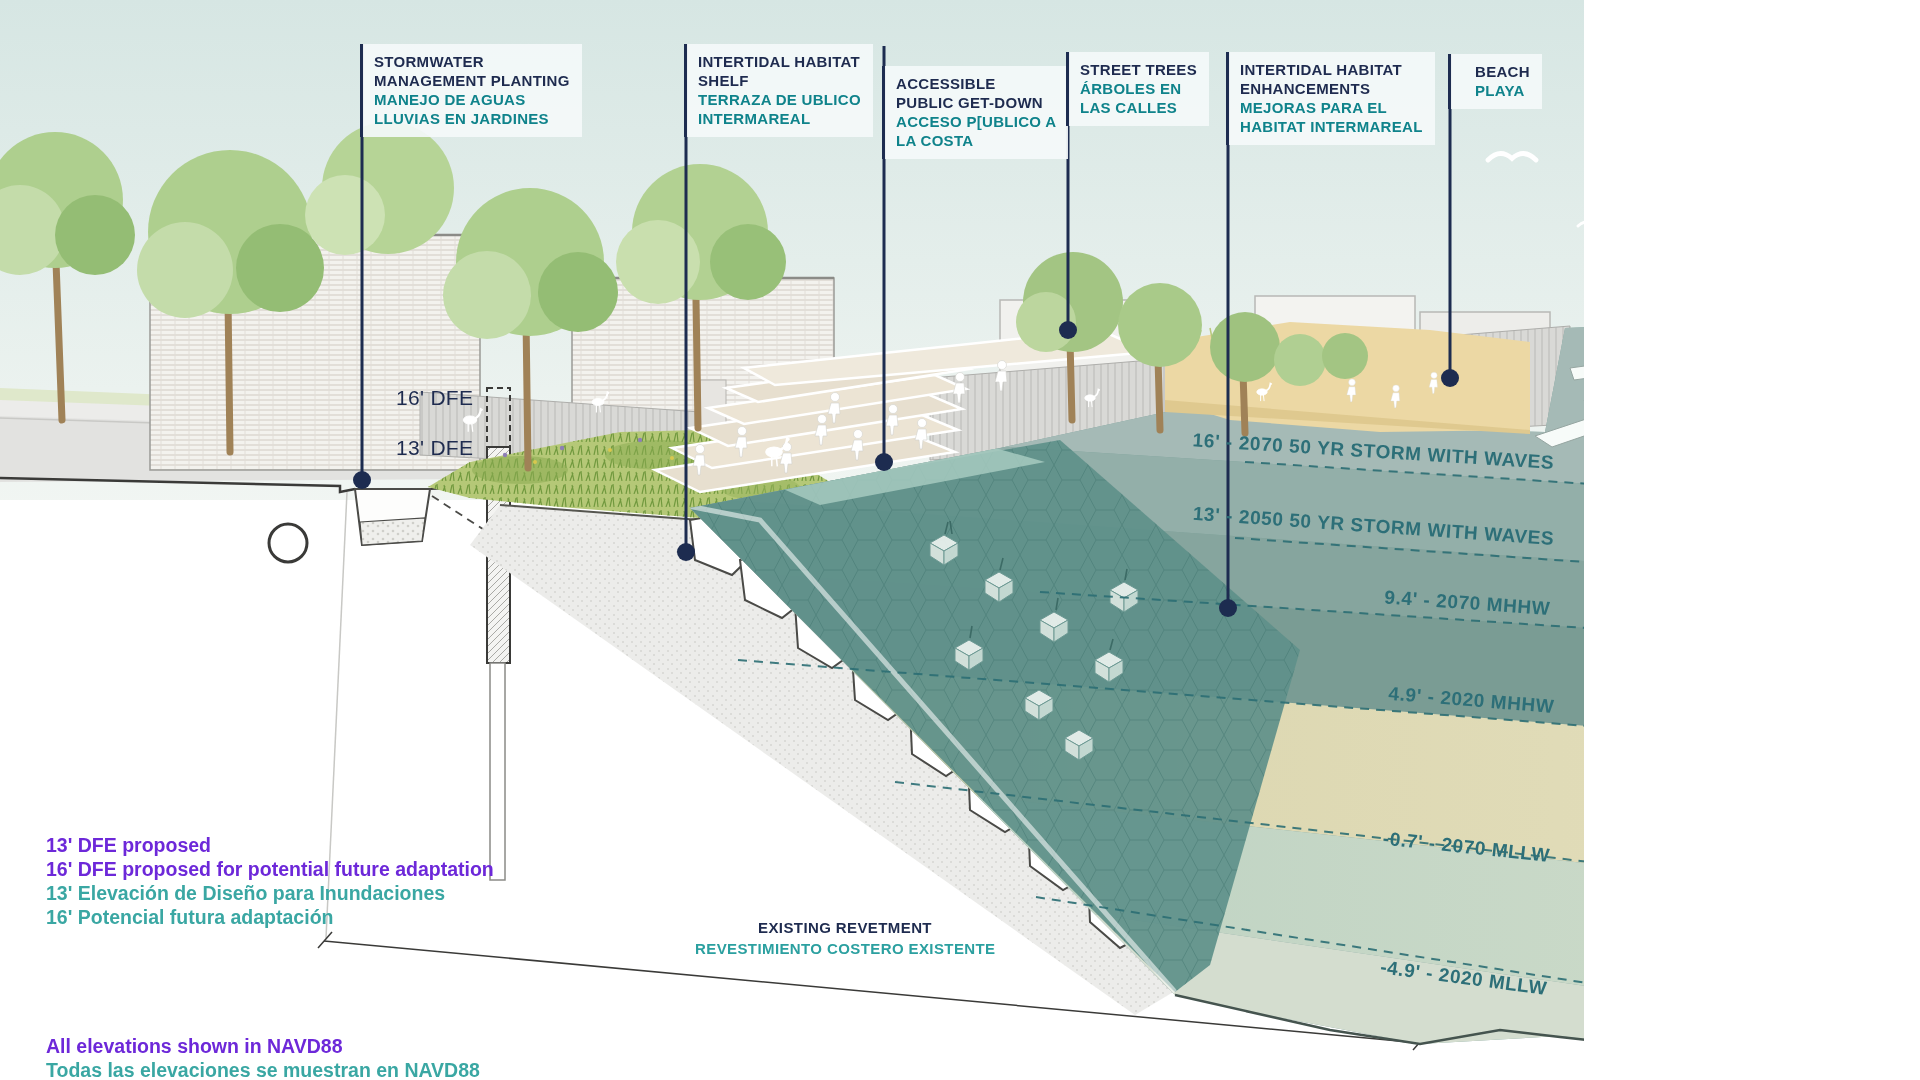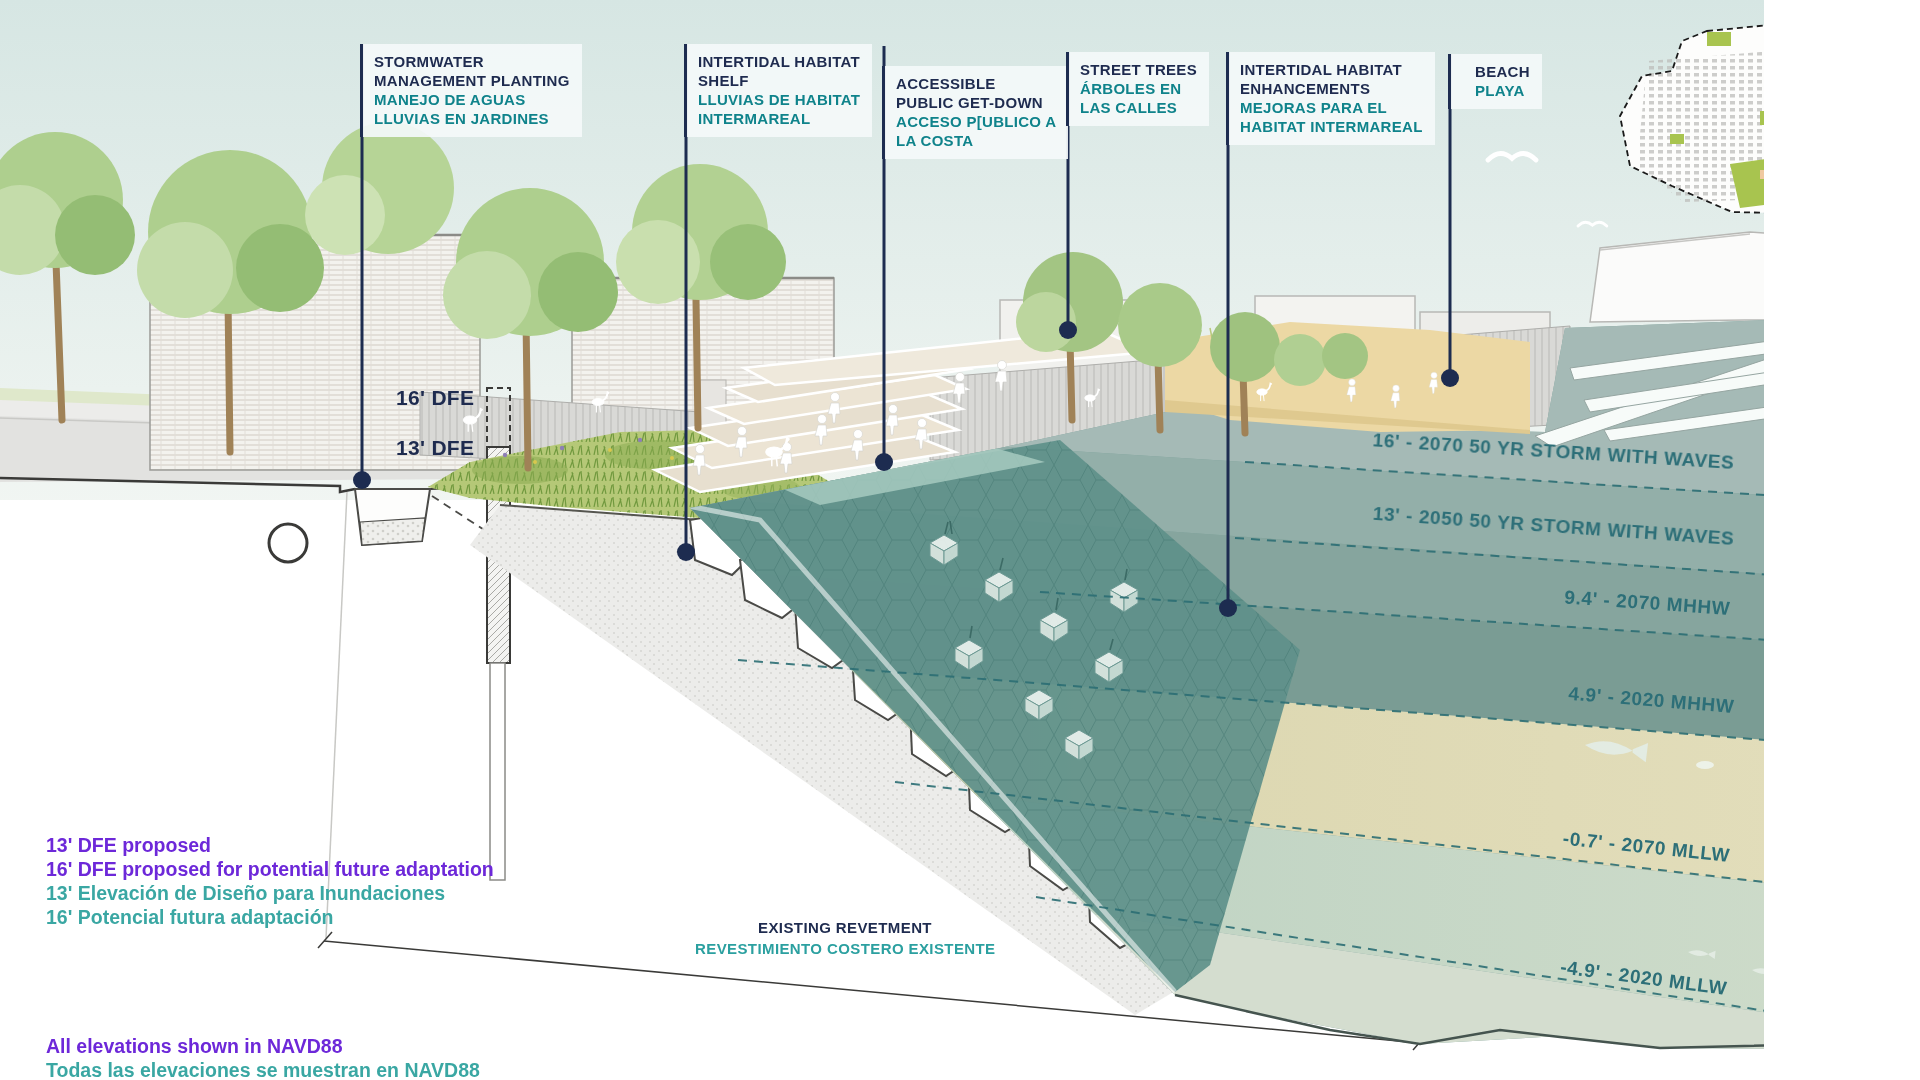--- a/index.html
+++ b/index.html
@@ -1,28 +1,28 @@
 <!DOCTYPE html>
 <html><head>
 <meta charset="utf-8">
 <style>
   html,body{margin:0;padding:0;background:#fff;}
-  #stage{position:relative;width:1764px;height:1080px;overflow:hidden;background:#fff;
+  #stage{position:relative;width:1584px;height:1080px;overflow:hidden;background:#fff;
          font-family:"Liberation Sans",sans-serif;}
   #scene{position:absolute;left:0;top:0;width:1920px;height:1080px;}
 
   
   .co{position:absolute;background:rgba(244,249,250,.92);border-left:3px solid #1d2c50;
       padding:8px 12px 9px 11px;font-weight:bold;font-size:15px;line-height:19px;
       letter-spacing:.3px;white-space:nowrap;}
   .co .en{color:#1e2b4f;}
   .co .es{color:#0f838b;}
 
   
-  .dfe{position:absolute;font-weight:bold;font-size:21px;color:#1e2b4f;letter-spacing:.3px;}
+  .dfe{position:absolute;font-weight:normal;font-size:21px;color:#1e2b4f;letter-spacing:.3px;}
 
   
   .wl{position:absolute;font-weight:bold;font-size:19px;color:#2d6f78;letter-spacing:.6px;
       white-space:nowrap;transform-origin:100% 50%;}
 
   .note-right{position:absolute;text-align:right;font-weight:bold;font-size:16px;line-height:22px;
       letter-spacing:.2px;white-space:nowrap;}
   .note-right .en{color:#1e2b4f;}
   .note-right .es{color:#2ba0a0;}
 
@@ -380,21 +380,21 @@
 <div class="co" style="left:360px;top:44px;">
   <div class="en">STORMWATER</div>
   <div class="en">MANAGEMENT PLANTING</div>
   <div class="es">MANEJO DE AGUAS</div>
   <div class="es">LLUVIAS EN JARDINES</div>
 </div>
 
 <div class="co" style="left:684px;top:44px;">
   <div class="en">INTERTIDAL HABITAT</div>
   <div class="en">SHELF</div>
-  <div class="es">LLUVIAS DE HABITAT</div>
+  <div class="es">TERRAZA DE UBLICO</div>
   <div class="es">INTERMAREAL</div>
 </div>
 
 <div class="co" style="left:882px;top:54px;margin-top:12px;">
   <div class="en">ACCESSIBLE</div>
   <div class="en">PUBLIC GET-DOWN</div>
   <div class="es">ACCESO P[UBLICO A</div>
   <div class="es">LA COSTA</div>
 </div>
 

